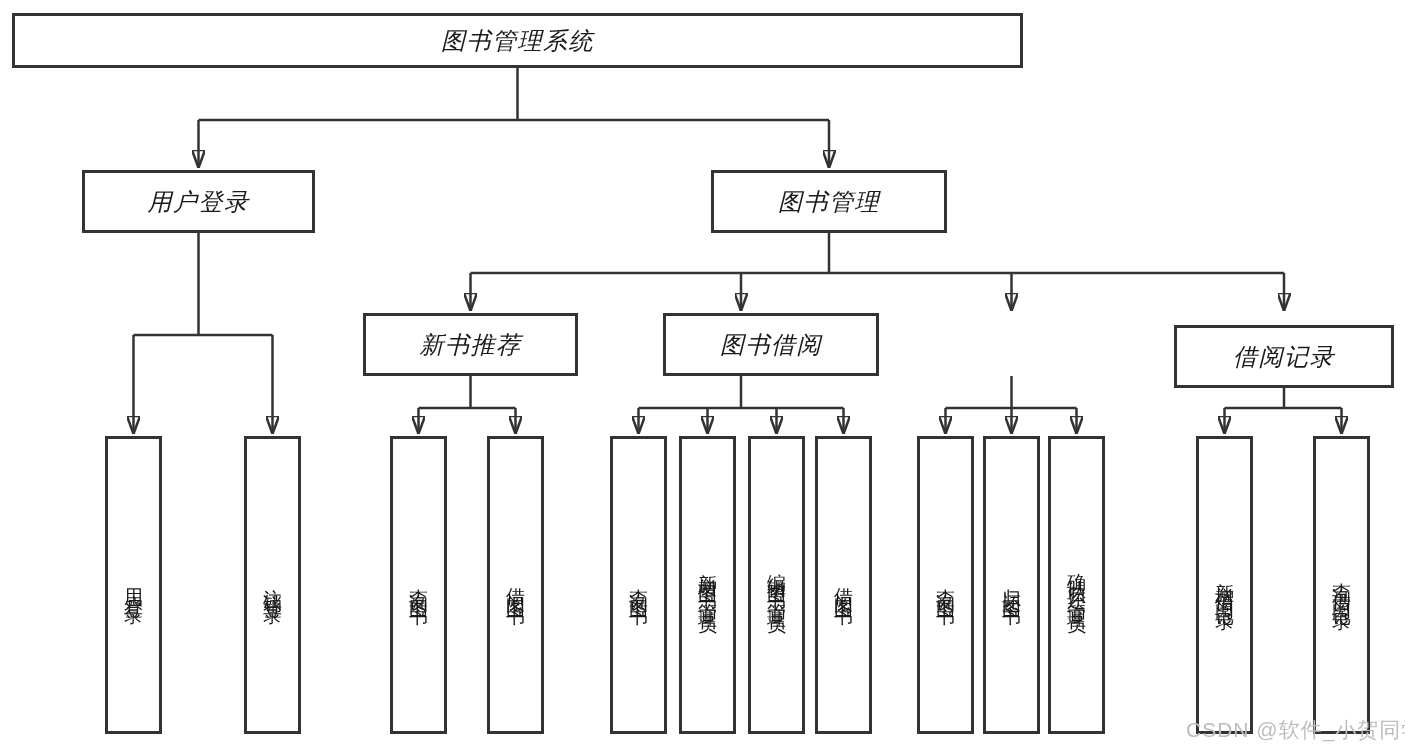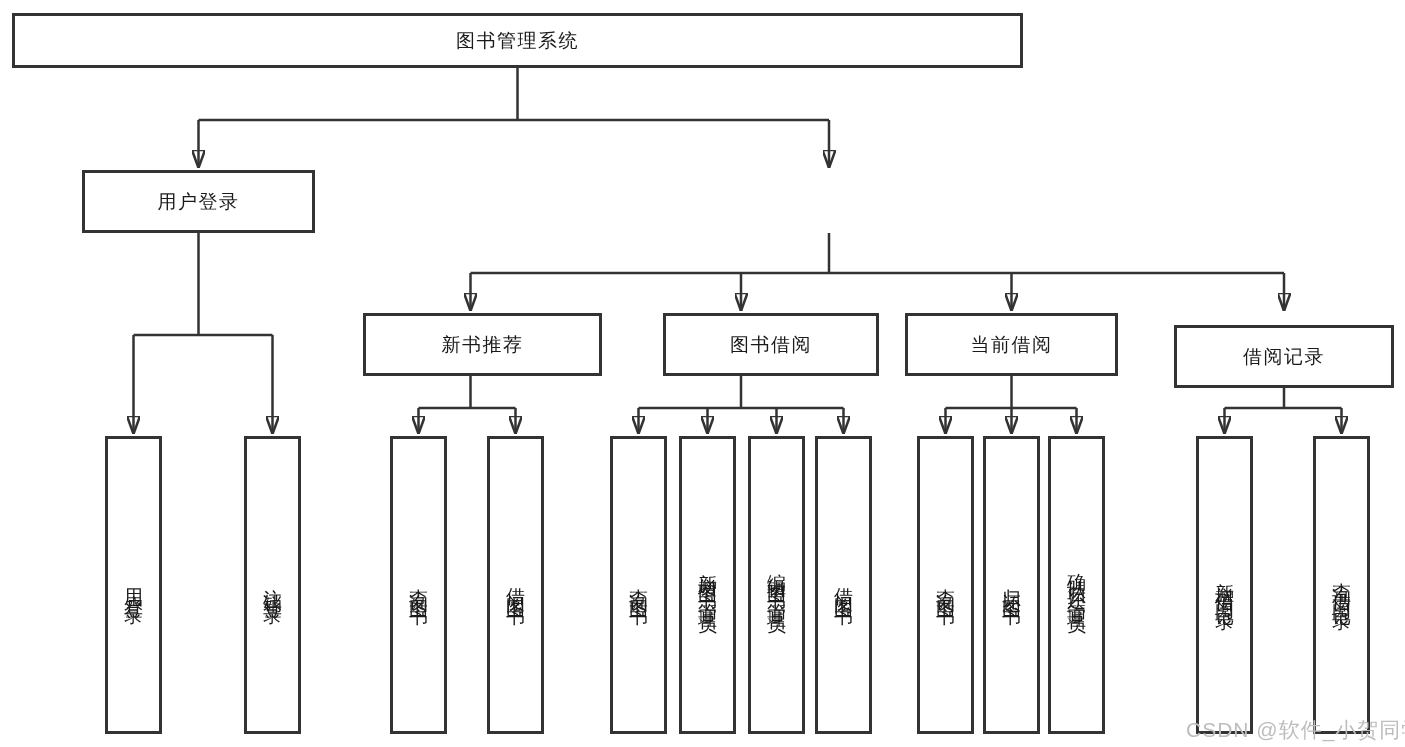--- a/index.html
+++ b/index.html
@@ -8,21 +8,21 @@
     font-family:"Liberation Sans", sans-serif; overflow:hidden;
   }
   .wires { position:absolute; left:0; top:0; }
   .wires path, .wires line { stroke:#333333; stroke-width:2.5; fill:none; }
   .node {
     position:absolute; background:#ffffff; border:3px solid #333333;
     box-sizing:border-box; display:flex; align-items:center; justify-content:center;
     color:#1a1a1a;
   }
   .node span { display:block; }
-  .h { font-size:19px; letter-spacing:1.5px; white-space:nowrap; }
+  .h { font-size:24px; letter-spacing:1.5px; white-space:nowrap;font-style:italic; }
   .leaf > span {
     writing-mode:vertical-rl; text-orientation:mixed;
     font-size:19px; letter-spacing:6px; line-height:1.05;
   }
   .watermark {
     position:absolute; left:1186px; top:716px; font-size:21px;
     color:#bdbdbd; letter-spacing:1px; white-space:nowrap;
   }
 </style>
 </head>
@@ -85,29 +85,29 @@
     </g>
   </svg>
 
   <div class="node h" style="left:12px;top:13px;width:1011px;height:55px">
     <span>图书管理系统</span>
   </div>
 
   <div class="node h" style="left:82px;top:170px;width:233px;height:63px">
     <span>用户登录</span>
   </div>
+  <div class="node h" style="left:711px;top:170px;width:236px;height:63px">
+    <span>图书管理</span>
+  </div>
 
-  <div class="node h" style="left:363px;top:313px;width:239px;height:63px">
+  <div class="node h" style="left:363px;top:313px;width:215px;height:63px">
     <span>新书推荐</span>
   </div>
   <div class="node h" style="left:663px;top:313px;width:216px;height:63px">
     <span>图书借阅</span>
-  </div>
-  <div class="node h" style="left:905px;top:313px;width:213px;height:63px">
-    <span>当前借阅</span>
   </div>
   <div class="node h" style="left:1174px;top:325px;width:220px;height:63px">
     <span>借阅记录</span>
   </div>
 
   <div class="node leaf" style="left:105px;top:436px;width:57px;height:298px">
     <span>用户登录</span>
   </div>
   <div class="node leaf" style="left:244px;top:436px;width:57px;height:298px">
     <span>注销登录</span>

